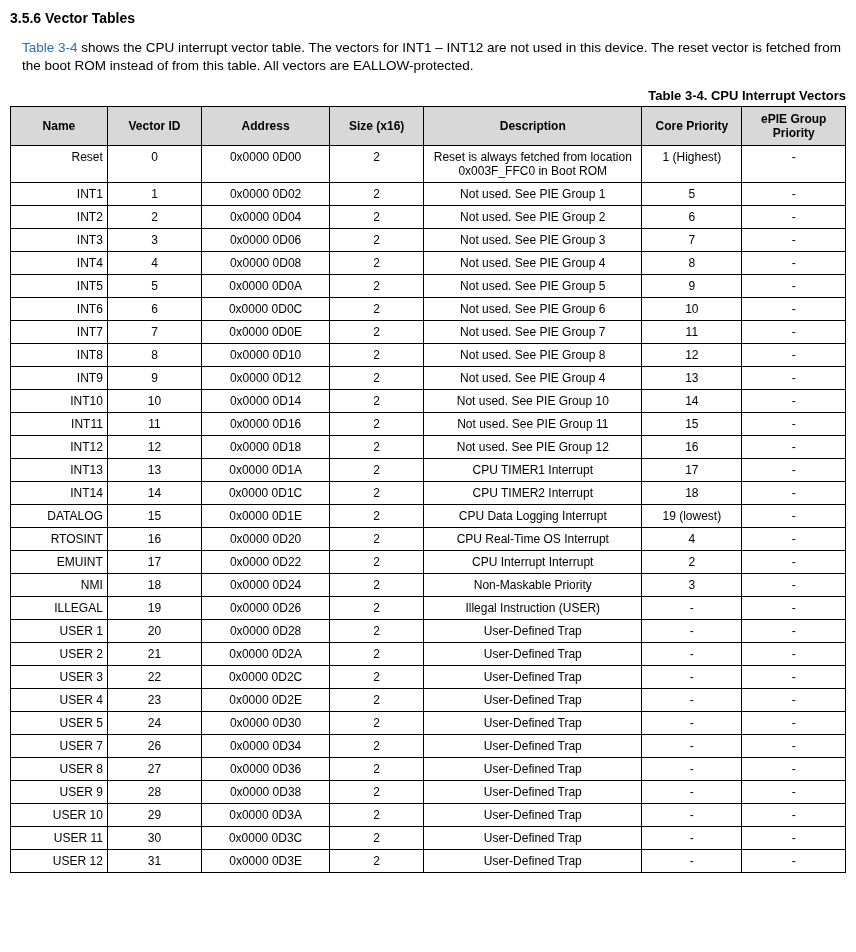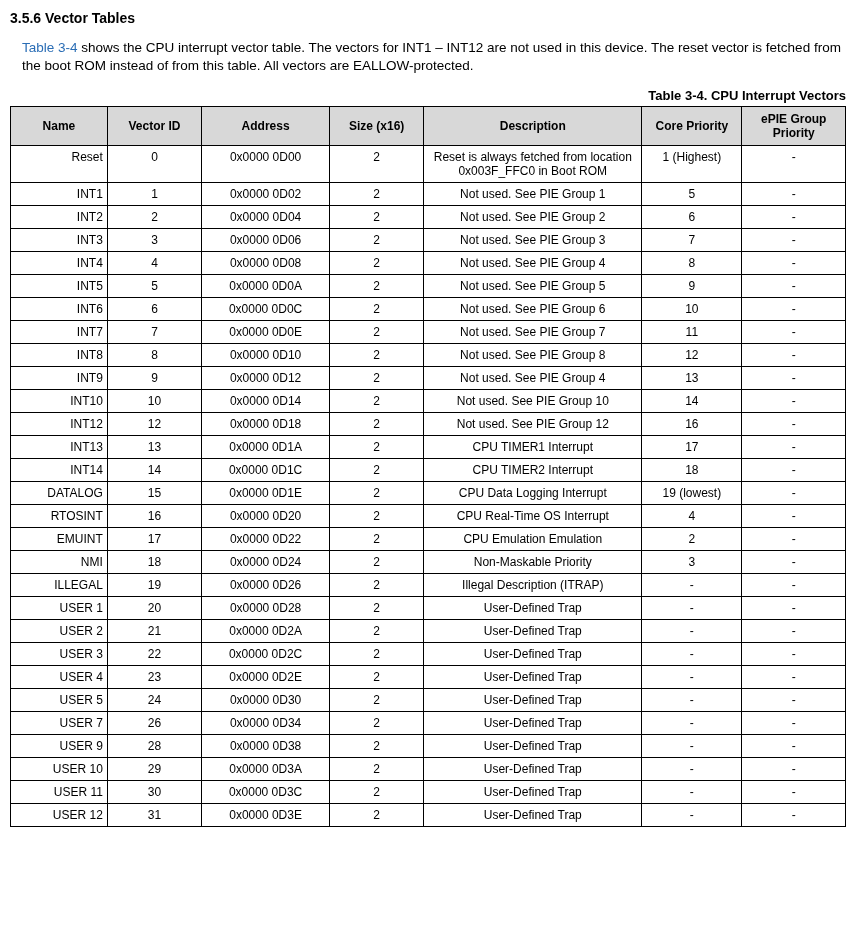--- a/index.html
+++ b/index.html
@@ -200,20 +200,29 @@
         <tr>
           <td>INT10</td>
           <td>10</td>
           <td>0x0000 0D14</td>
           <td>2</td>
           <td>Not used. See PIE Group 10</td>
           <td>14</td>
           <td>-</td>
         </tr>
         <tr>
+          <td>INT11</td>
+          <td>11</td>
+          <td>0x0000 0D16</td>
+          <td>2</td>
+          <td>Not used. See PIE Group 11</td>
+          <td>15</td>
+          <td>-</td>
+        </tr>
+        <tr>
           <td>INT12</td>
           <td>12</td>
           <td>0x0000 0D18</td>
           <td>2</td>
           <td>Not used. See PIE Group 12</td>
           <td>16</td>
           <td>-</td>
         </tr>
         <tr>
           <td>INT13</td>
@@ -249,39 +258,39 @@
           <td>2</td>
           <td>CPU Real-Time OS Interrupt</td>
           <td>4</td>
           <td>-</td>
         </tr>
         <tr>
           <td>EMUINT</td>
           <td>17</td>
           <td>0x0000 0D22</td>
           <td>2</td>
-          <td>CPU Emulation Emulation</td>
+          <td>CPU Interrupt Interrupt</td>
           <td>2</td>
           <td>-</td>
         </tr>
         <tr>
           <td>NMI</td>
           <td>18</td>
           <td>0x0000 0D24</td>
           <td>2</td>
           <td>Non-Maskable Priority</td>
           <td>3</td>
           <td>-</td>
         </tr>
         <tr>
           <td>ILLEGAL</td>
           <td>19</td>
           <td>0x0000 0D26</td>
           <td>2</td>
-          <td>Illegal Description (ITRAP)</td>
+          <td>Illegal Instruction (USER)</td>
           <td>-</td>
           <td>-</td>
         </tr>
         <tr>
           <td>USER 1</td>
           <td>20</td>
           <td>0x0000 0D28</td>
           <td>2</td>
           <td>User-Defined Trap</td>
           <td>-</td>
@@ -326,20 +335,29 @@
         <tr>
           <td>USER 7</td>
           <td>26</td>
           <td>0x0000 0D34</td>
           <td>2</td>
           <td>User-Defined Trap</td>
           <td>-</td>
           <td>-</td>
         </tr>
         <tr>
+          <td>USER 8</td>
+          <td>27</td>
+          <td>0x0000 0D36</td>
+          <td>2</td>
+          <td>User-Defined Trap</td>
+          <td>-</td>
+          <td>-</td>
+        </tr>
+        <tr>
           <td>USER 9</td>
           <td>28</td>
           <td>0x0000 0D38</td>
           <td>2</td>
           <td>User-Defined Trap</td>
           <td>-</td>
           <td>-</td>
         </tr>
         <tr>
           <td>USER 10</td>

